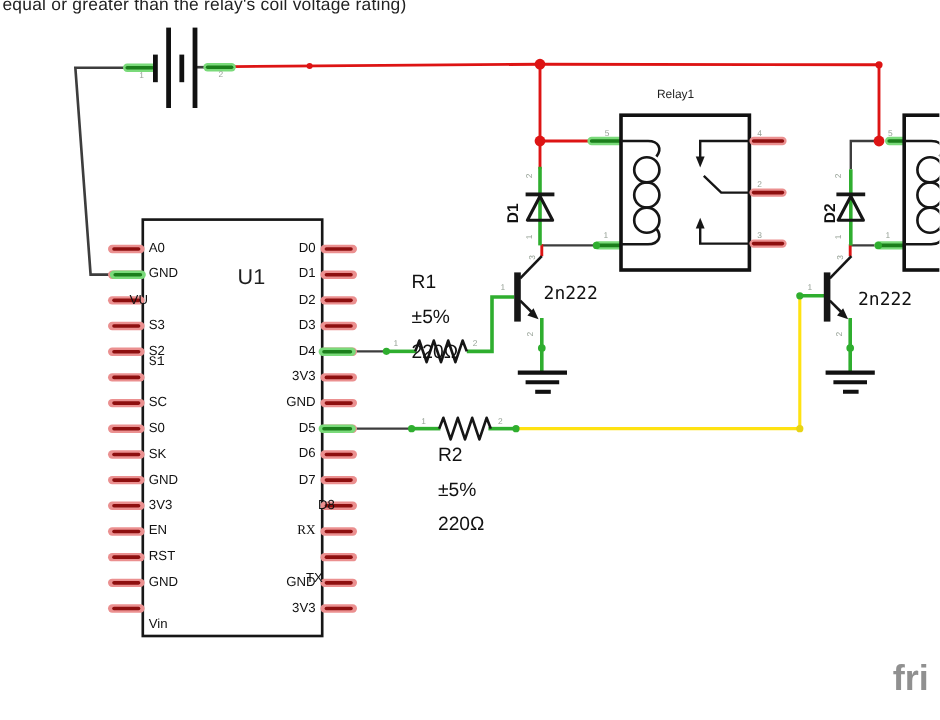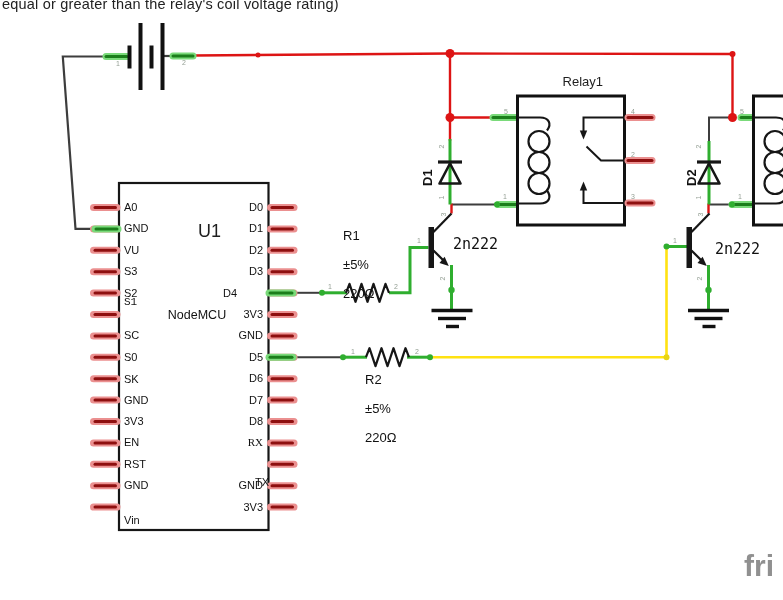--- a/index.html
+++ b/index.html
@@ -4,21 +4,21 @@
 <style>
   html,body{margin:0;padding:0;background:#fff;width:783px;height:600px;overflow:hidden;
             font-family:"Liberation Sans", sans-serif;}
   #stage{position:relative;width:783px;height:600px;background:#fff;}
   #wires{position:absolute;left:0;top:0;z-index:1;}
   .txt{position:absolute;z-index:2;white-space:pre;color:#1f1f1f;}
   .note{left:2px;top:-4px;font-size:14.5px;letter-spacing:.2px;color:#222;}
   .pinlabel{position:absolute;z-index:2;font-size:11px;color:#111;}
   .pinlabel.r{text-align:right;width:66px;}
   .refdes{font-size:13px;font-weight:600;}
-  .valblock{font-size:13px;line-height:14.5px;color:#111;}
+  .valblock{font-size:16px;line-height:14.5px;color:#111;}
   .pnum{position:absolute;z-index:2;font-size:7px;color:#95a095;}
   .rot{transform:rotate(-90deg);}
   .vlab{position:absolute;z-index:2;font-size:13px;font-weight:600;color:#111;
         transform-origin:0 0;transform:rotate(-90deg);}
   .mono{font-family:"DejaVu Sans Mono", monospace;font-size:15px;color:#111;}
   .watermark{left:744px;top:549px;font-size:30px;font-weight:600;color:#909090;z-index:2;}
   .chiptitle{width:150px;text-align:center;font-size:12.5px;color:#111;}
 </style>
 </head>
 <body>
@@ -243,23 +243,22 @@
     <circle cx="451.5" cy="290" r="3.2" fill="#2fae2f"></circle>
     <circle cx="708.5" cy="290" r="3.2" fill="#2fae2f"></circle>
     <circle cx="666.5" cy="246.5" r="3" fill="#2fae2f"></circle>
     <circle cx="666.5" cy="357.2" r="3" fill="#e8d414"></circle>
   </g>
 </svg>
 
 <div class="txt note">equal or greater than the relay's coil voltage rating)</div>
 
 <div class="txt refdes" style="left:198px;top:221px;font-weight:500;font-size:18px">U1</div>
-<div class="txt chiptitle" style="left:122px;top:308px">NodeMCU</div>
-
-<div class="txt" style="left:523px;top:74px;width:80px;text-align:right;font-size:13px">Relay1</div>
+
+<div class="txt" style="left:523px;top:74px;width:80px;text-align:center;font-size:10px">Relay1</div>
 
 <div class="txt valblock" style="left:343px;top:229px"><span>R1</span><br>
 <span>±5%</span><br>
 <span>220Ω</span></div>
 
 <div class="txt valblock" style="left:365px;top:373px"><span>R2</span><br>
 <span>±5%</span><br>
 <span>220Ω</span></div>
 
 <div class="txt mono" style="left:453px;top:235px">2n222</div>
@@ -289,41 +288,41 @@
 <div class="pnum rot" style="left:698px;top:275px">2</div>
 <div class="pnum rot" style="left:697px;top:143px">2</div>
 <div class="pnum rot" style="left:697px;top:194px">1</div>
 <div class="pnum" style="left:740px;top:108px">5</div>
 <div class="pnum" style="left:738px;top:193px">1</div>
 
 <div class="txt watermark">fri</div>
 
 <div class="pinlabel" style="top: 201px; left: 124px;">A0</div>
     <div class="pinlabel" style="top: 222.4px; left: 124px;">GND</div>
-    <div class="pinlabel" style="top: 243.8px; left: 124px;">VU</div>
+    <div class="pinlabel" style="top: 243.8px; left: 108px;">VU</div>
     <div class="pinlabel" style="top: 265.2px; left: 124px;">S3</div>
     <div class="pinlabel" style="top: 286.6px; left: 124px;">S2</div>
     <div class="pinlabel" style="top: 296px; left: 124px; font-family: Liberation Mono, monospace;">S1</div>
     <div class="pinlabel" style="top: 329.4px; left: 124px;">SC</div>
     <div class="pinlabel" style="top: 350.8px; left: 124px;">S0</div>
     <div class="pinlabel" style="top: 373px; left: 124px;">SK</div>
     <div class="pinlabel" style="top: 393.6px; left: 124px;">GND</div>
     <div class="pinlabel" style="top: 415px; left: 124px;">3V3</div>
     <div class="pinlabel" style="top: 436.4px; left: 124px;">EN</div>
     <div class="pinlabel" style="top: 457.8px; left: 124px;">RST</div>
     <div class="pinlabel" style="top: 479.2px; left: 124px;">GND</div>
     <div class="pinlabel" style="top: 500.6px; left: 124px; margin-top: 13px;">Vin</div>
     <div class="pinlabel r" style="top: 201px; left: 197px;">D0</div>
     <div class="pinlabel r" style="top: 222.4px; left: 197px;">D1</div>
     <div class="pinlabel r" style="top: 243.8px; left: 197px;">D2</div>
     <div class="pinlabel r" style="top: 265.2px; left: 197px;">D3</div>
-    <div class="pinlabel r" style="top: 286.6px; left: 197px; text-align: center;">D4</div>
+    <div class="pinlabel r" style="top: 286.6px; left: 197px;">D4</div>
     <div class="pinlabel r" style="top: 308px; left: 197px;">3V3</div>
     <div class="pinlabel r" style="top: 329.4px; left: 197px;">GND</div>
     <div class="pinlabel r" style="top: 350.8px; left: 197px;">D5</div>
     <div class="pinlabel r" style="top: 372.2px; left: 197px;">D6</div>
     <div class="pinlabel r" style="top: 393.6px; left: 197px;">D7</div>
-    <div class="pinlabel r" style="top: 415px; left: 197px;">D8</div>
+    <div class="pinlabel r" style="top: 415px; left: 213px;">D8</div>
     <div class="pinlabel r" style="top: 436.4px; left: 197px; font-family: Liberation Serif, serif;">RX</div>
     <div class="pinlabel r" style="top: 457.8px; left: 203px; margin-top: 18px;">TX</div>
     <div class="pinlabel r" style="top: 479.2px; left: 197px;">GND</div>
     <div class="pinlabel r" style="top: 500.6px; left: 197px;">3V3</div>
   </div>
 
 </body></html>

